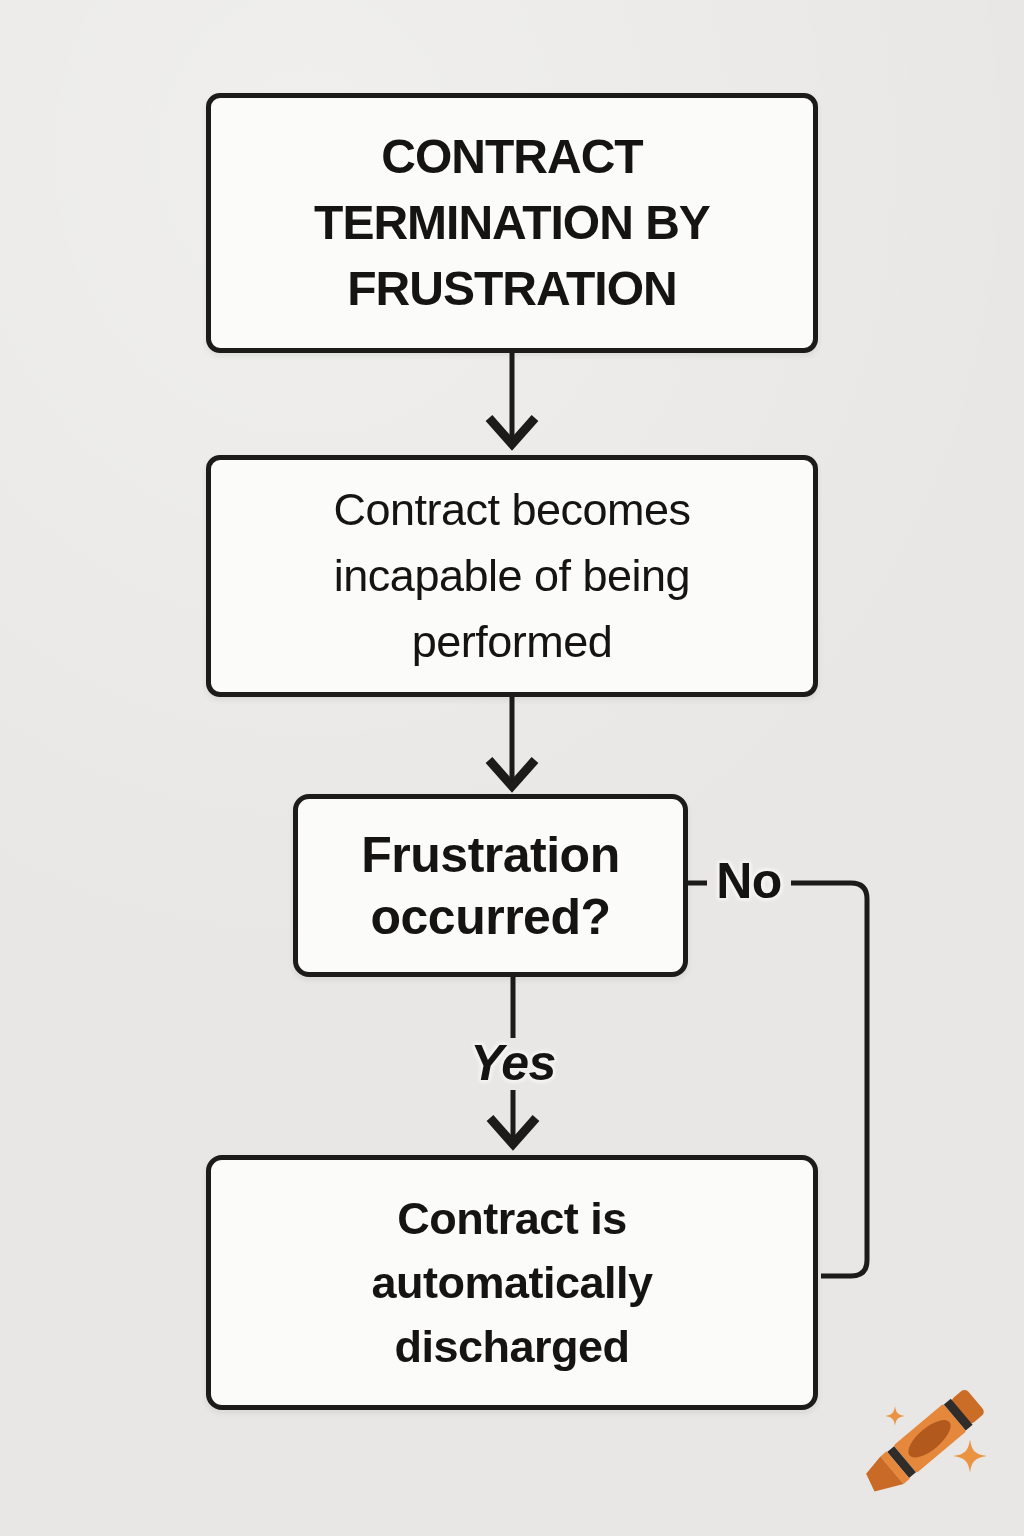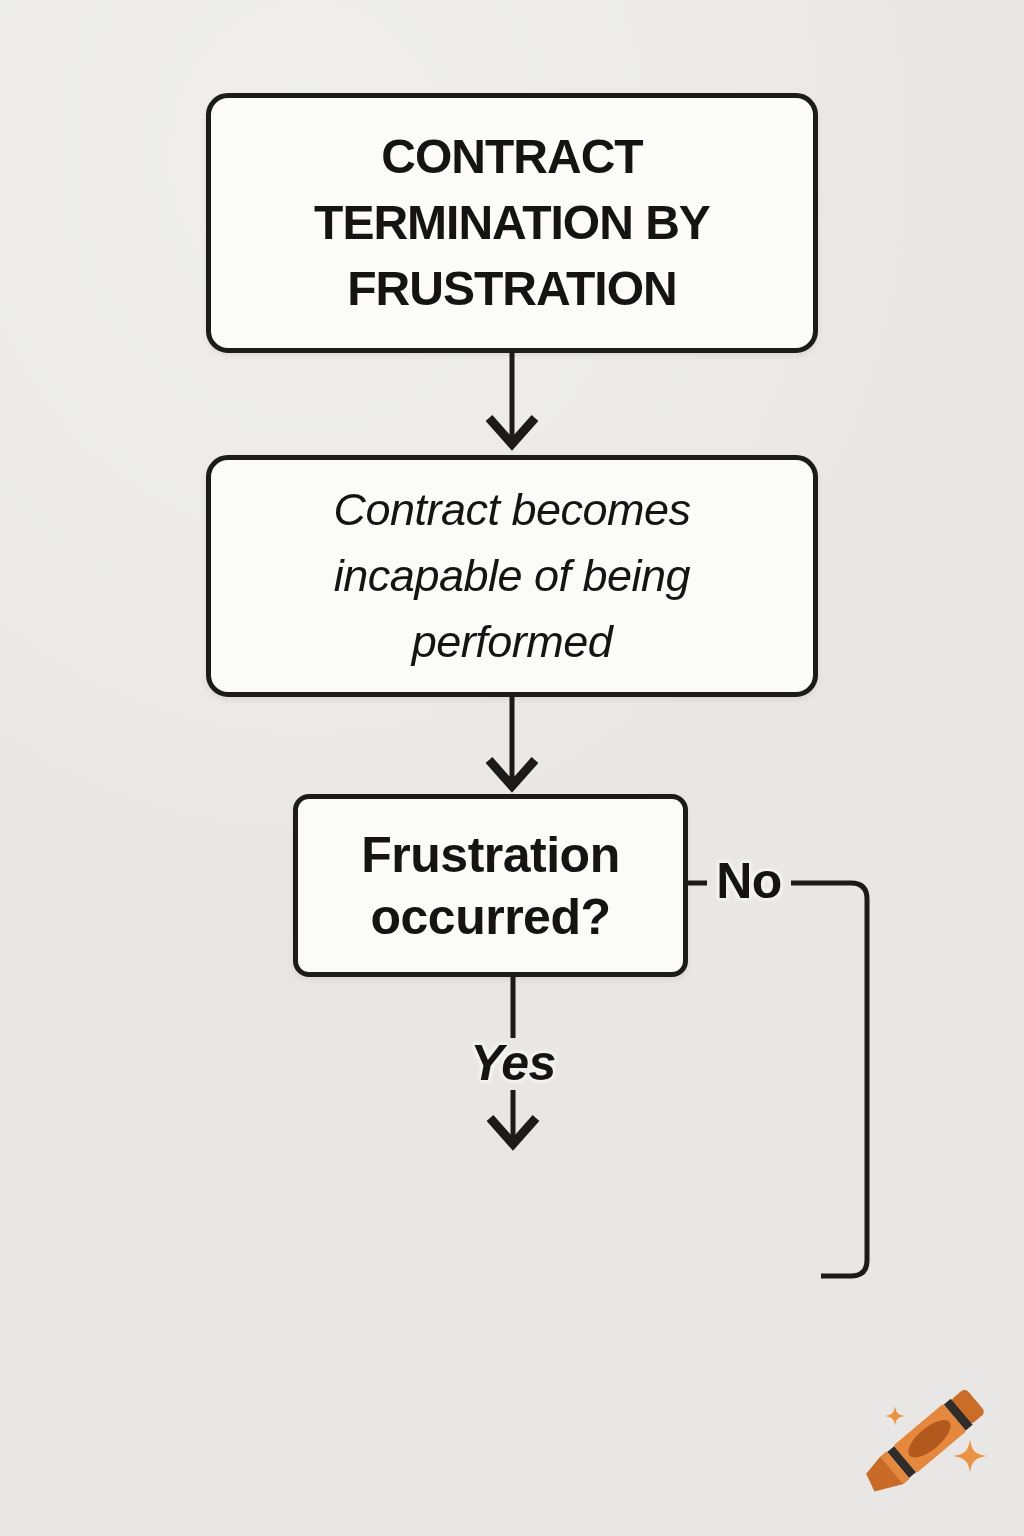--- a/index.html
+++ b/index.html
@@ -28,35 +28,35 @@
     stroke: #1d1b19;
     fill: none;
   }
   .edge-line   { stroke-width: 5px; }
   .edge-arrow  { stroke-width: 9px; }
   .node {
     position: absolute;
     box-sizing: border-box;
     background: #fbfbfa;
     border: 5px solid #1d1b19;
-    border-radius: 22px;
+    border-radius: 14px;
     display: flex;
     align-items: center;
     justify-content: center;
     text-align: center;
     color: #161412;
     box-shadow: 0 3px 6px rgba(0,0,0,0.07);
   }
   .node .node-text {
     white-space: pre-line;
     letter-spacing: -0.5px;
   }
   .node-title        { left: 206px; top: 93px;   width: 612px; height: 260px; }
   .node-title .node-text { font-weight: bold; font-size: 48px; line-height: 66px; letter-spacing: -1px; }
-  .node-incapable    { left: 206px; top: 455px;  width: 612px; height: 242px; font-style: italic; }
+  .node-incapable    { left: 206px; top: 455px;  width: 612px; height: 242px; }
   .node-incapable .node-text { font-weight: normal; font-size: 45px; line-height: 66px; }
   .node-decision     { left: 293px; top: 794px;  width: 395px; height: 183px; border-radius: 16px; }
   .node-decision .node-text { font-weight: bold; font-size: 50px; line-height: 62px; }
   .node-discharged   { left: 206px; top: 1155px; width: 612px; height: 255px; border-radius: 16px; }
   .node-discharged .node-text { font-weight: bold; font-size: 45px; line-height: 64px; }
   .edge-label {
     position: absolute;
     transform: translate(-50%, -50%);
     font-weight: bold;
     font-size: 50px;
@@ -116,20 +116,25 @@
     <span class="node-text">Contract becomes
 incapable of being
 performed</span>
   </div>
 
   <div class="node node-decision">
     <span class="node-text">Frustration
 occurred?</span>
   </div>
 
+  <div class="node node-discharged">
+    <span class="node-text">Contract is
+automatically
+discharged</span>
+  </div>
 
   <div class="edge-label label-yes">Yes</div>
 
   <div class="edge-label label-no">No</div>
 
   <svg class="logo" viewBox="0 0 160 160" xmlns="http://www.w3.org/2000/svg">
 
     <path transform="translate(45,48) scale(0.62)" d="M0,-16 C1.5,-5 5,-1.5 16,0 C5,1.5 1.5,5 0,16 C-1.5,5 -5,1.5 -16,0 C-5,-1.5 -1.5,-5 0,-16 Z" fill="#ea9342"></path>
 
     <path transform="translate(120,88) scale(1.05)" d="M0,-16 C1.5,-5 5,-1.5 16,0 C5,1.5 1.5,5 0,16 C-1.5,5 -5,1.5 -16,0 C-5,-1.5 -1.5,-5 0,-16 Z" fill="#ea9342"></path>

